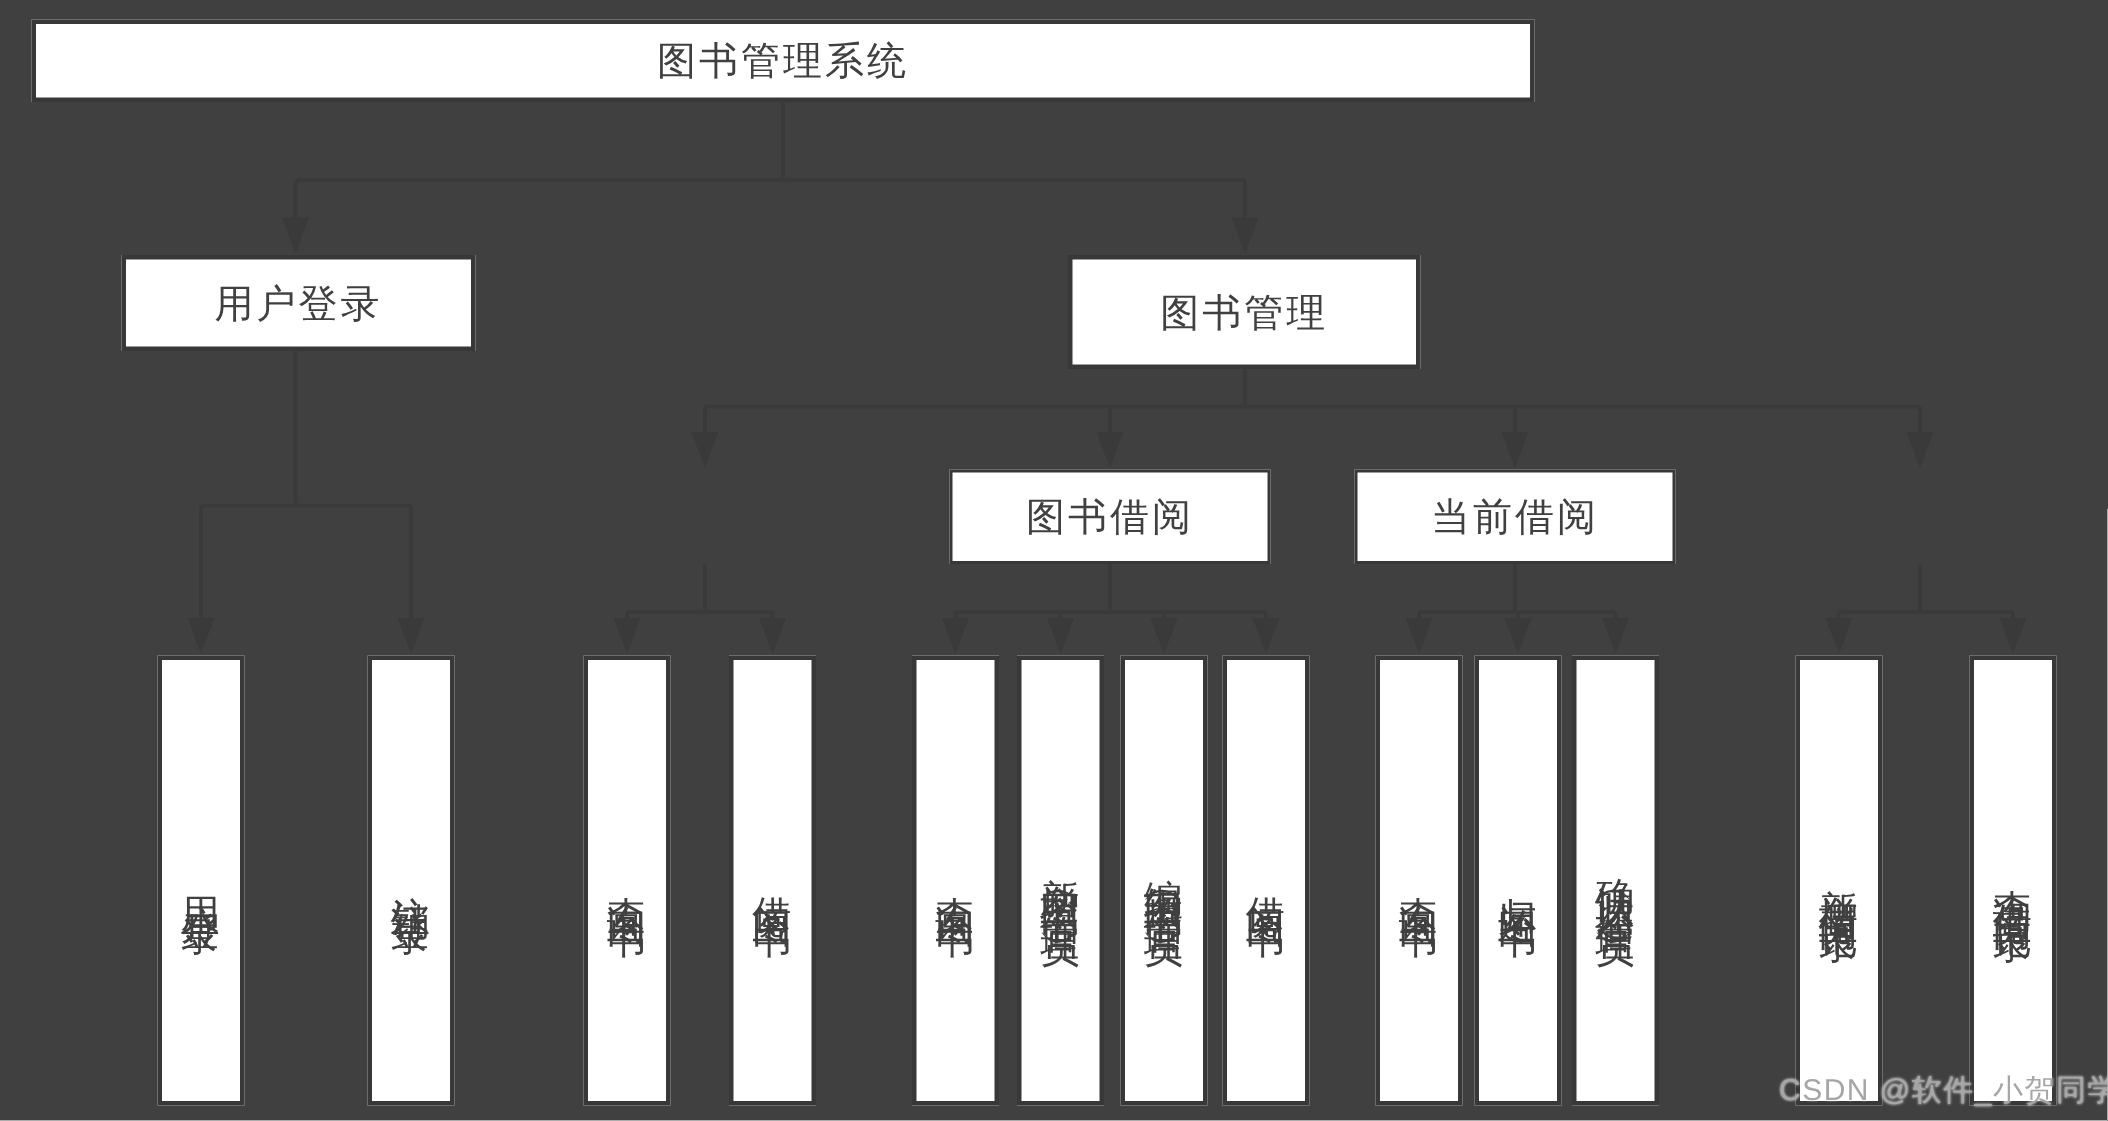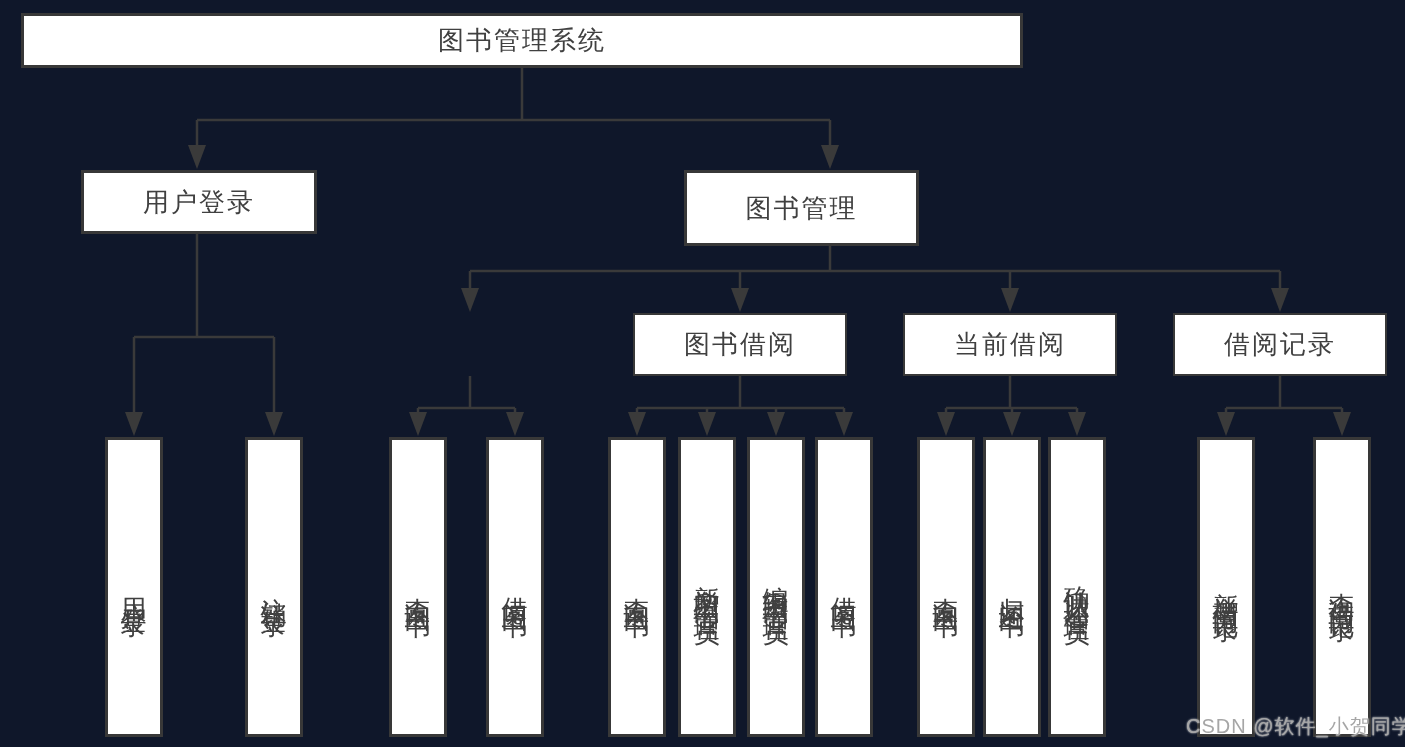--- a/index.html
+++ b/index.html
@@ -5,21 +5,21 @@
   html, body {
     margin: 0;
     padding: 0;
     background: #ffffff;
     font-family: "Liberation Sans", sans-serif;
   }
   #stage {
     position: relative;
     width: 1405px;
     height: 747px;
-    background: #0f172a;
+    background: #404040;
     overflow: hidden;
     text-align: right;
   }
   #connectors {
     position: absolute;
     left: 0;
     top: 0;
     pointer-events: none;
   }
   .box {
@@ -94,25 +94,24 @@
       <polygon points="1003,412 1021,412 1012,436"></polygon>
       <polygon points="1068,412 1086,412 1077,436"></polygon>
       <polygon points="1217,412 1235,412 1226,436"></polygon>
       <polygon points="1333,412 1351,412 1342,436"></polygon>
     </g>
   </svg>
 
   <div class="box" style="left:21px; top:13px; width:1002px; height:55px;">图书管理系统</div>
 
   <div class="box" style="left:81px; top:170px; width:236px; height:64px;">用户登录</div>
-  <div class="box" style="left:684px; top:170px; width:235px; height:76px;">图书管理</div>
+  <div class="box" style="left:712px; top:170px; width:235px; height:76px;">图书管理</div>
 
   <div class="box l3" style="left:903px; top:313px; width:214px; height:63px;">当前借阅</div>
   <div class="box l3" style="left:633px; top:313px; width:214px; height:63px;">图书借阅</div>
-  <div class="box l3" style="left:1173px; top:313px; width:214px; height:63px;">借阅记录</div>
 
   <div class="box leaf" style="left:105px; top:437px; width:58px; height:300px;">
     <span class="vtext">用户登录</span>
   </div>
   <div class="box leaf" style="left:245px; top:437px; width:58px; height:300px;">
     <span class="vtext">注销登录</span>
   </div>
 
   <div class="box leaf" style="left:389px; top:437px; width:58px; height:300px;">
     <span class="vtext">查询图书</span>

